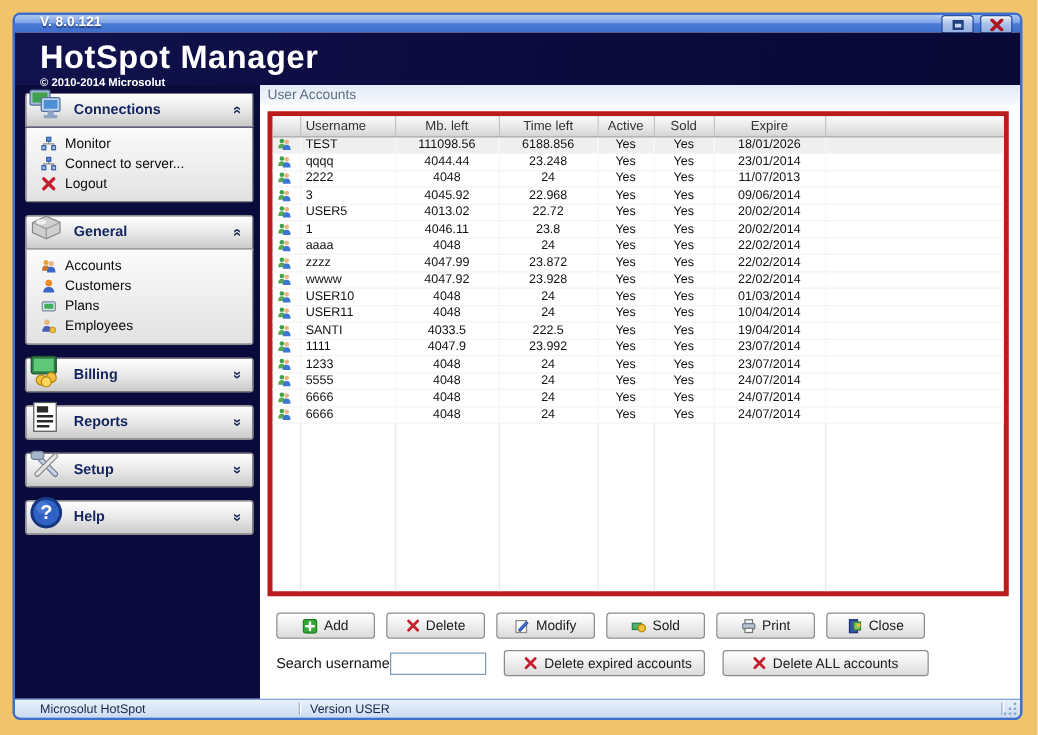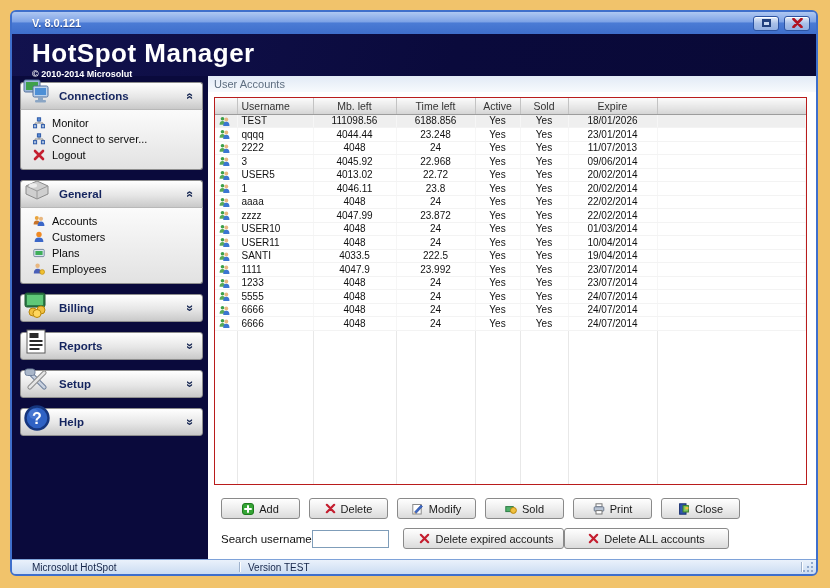--- a/index.html
+++ b/index.html
@@ -10,21 +10,21 @@
     position:relative; overflow:hidden;
   }
   .frame {
     position:absolute; left:10px; top:10px; width:808px; height:566px;
     border:2px solid #3F6FCB; border-radius:6px; overflow:hidden;
     display:flex; flex-direction:column; background:#fff;
     box-shadow: inset 0 0 0 1px #8FAEE4;
   }
   
   .titlebar {
-    height:22px; flex:none; display:flex; align-items:center;
+    height:14px; flex:none; display:flex; align-items:flex-start;
     background:linear-gradient(#AFC8F2 0%, #7DA2E6 45%, #4B7BD5 50%, #3E6ECB 100%);
     padding:0 6px 0 20px;
   }
   .titlebar-text { color:#fff; font-size:11px; font-weight:bold; text-shadow:0 1px 1px rgba(0,0,40,.45); }
   .tb-btns { margin-left:auto; display:flex; gap:5px; }
   .tb-btn {
     width:26px; height:15px; border:1px solid #2C53A2; border-radius:3px;
     background:linear-gradient(#E6EEFA, #A9C0E8 50%, #93B0E2);
     display:flex; align-items:center; justify-content:center; cursor:pointer;
     box-shadow: inset 0 1px 0 #fff;
@@ -60,21 +60,21 @@
   .side-item svg { flex:none; }
   
   .main { flex:1; background:#fff; display:flex; flex-direction:column; min-width:0; }
   .caption {
     height:16px; flex:none; font-size:11px; color:#5E6E80;
     background:linear-gradient(#E2EAF6, #F7FAFD);
     display:flex; align-items:center; padding-left:6px;
   }
   .tablewrap {
     margin:5px 9px 0 6px; height:388px; flex:none;
-    border:1px solid #b91c1c; display:flex; flex-direction:column; background:#fff;
+    border:4px solid #b91c1c; display:flex; flex-direction:column; background:#fff;
   }
   table { border-collapse:collapse; table-layout:fixed; width:100%; flex:none; }
   col.c0{width:22px} col.c1{width:76px} col.c2{width:83px} col.c3{width:79px}
   col.c4{width:45px} col.c5{width:48px} col.c6{width:89px} col.c7{width:auto}
   th {
     height:16px; font-size:10.5px; font-weight:normal; color:#333;
     background:linear-gradient(#FBFBFB, #E2E2E2 70%, #D4D4D4);
     border-bottom:1px solid #9C9C9C; border-right:1px solid #C3C3C3;
     text-align:center; white-space:nowrap; overflow:hidden; cursor:pointer;
   }
@@ -111,21 +111,21 @@
     box-shadow: inset 0 1px 0 #fff;
     font-family:"Liberation Sans", sans-serif;
   }
   .btnrow2 { flex:none; display:flex; align-items:center; padding-left:13px; margin-top:9px; }
   .search-label { font-size:11.5px; color:#111; width:91px; }
   .search-input {
     width:77px; height:18px; border:1px solid #7F9DB9; background:#fff;
     font-size:11px; padding:0 3px; font-family:"Liberation Sans", sans-serif;
   }
   .btn.wide1 { width:161px; margin-left:14px;padding-left:6px; }
-  .btn.wide2 { width:165px; margin-left:0; }
+  .btn.wide2 { width:165px; margin-left:14px; }
   
   .statusbar {
     height:15px; flex:none; display:flex; align-items:center;
     background:linear-gradient(#EAF1FB, #CBDCF2);
     border-top:1px solid #7EA2D9; font-size:10px; color:#16264A;
     padding-left:20px; position:relative;
   }
   .sb-left { width:207px; flex:none; }
   .sb-sep { width:1px; height:10px; background:#9FB2CC; box-shadow:1px 0 0 #FFFFFF; flex:none; }
   .sb-version { margin-left:8px; }
@@ -475,20 +475,37 @@
                 </td>
                 <td class="al">zzzz</td>
                 <td>4047.99</td>
                 <td>23.872</td>
                 <td>Yes</td>
                 <td>Yes</td>
                 <td>22/02/2014</td>
                 <td></td>
               </tr>
 
+              <tr>
+                <td class="icn">
+                  <svg width="11" height="11" viewBox="0 0 12 12">
+                    <circle cx="3.8" cy="3" r="2" fill="#3DA04A"></circle>
+                    <path d="M0.6 9.6 Q0.6 5.4 3.8 5.4 Q7 5.4 7 9.6 Z" fill="#57A957"></path>
+                    <circle cx="8" cy="3.8" r="2.1" fill="#E8B780"></circle>
+                    <path d="M4.6 11 Q4.6 6.4 8 6.4 Q11.4 6.4 11.4 11 Z" fill="#3B76D1"></path>
+                  </svg>
+                </td>
+                <td class="al">wwww</td>
+                <td>4047.92</td>
+                <td>23.928</td>
+                <td>Yes</td>
+                <td>Yes</td>
+                <td>22/02/2014</td>
+                <td></td>
+              </tr>
 
               <tr>
                 <td class="icn">
                   <svg width="11" height="11" viewBox="0 0 12 12">
                     <circle cx="3.8" cy="3" r="2" fill="#3DA04A"></circle>
                     <path d="M0.6 9.6 Q0.6 5.4 3.8 5.4 Q7 5.4 7 9.6 Z" fill="#57A957"></path>
                     <circle cx="8" cy="3.8" r="2.1" fill="#E8B780"></circle>
                     <path d="M4.6 11 Q4.6 6.4 8 6.4 Q11.4 6.4 11.4 11 Z" fill="#3B76D1"></path>
                   </svg>
                 </td>
@@ -694,21 +711,21 @@
             </svg>
           <span>Delete ALL accounts</span>
         </button>
       </div>
     </div>
   </div>
 
   <div class="statusbar">
     <span class="sb-left">Microsolut HotSpot</span>
     <span class="sb-sep"></span>
-    <span class="sb-version">Version TEST</span>
+    <span class="sb-version">Version USER</span>
     <span class="sb-fill"></span>
     <span class="sb-sep"></span>
     <span class="grip">
         <i></i>
       </span>
   </div>
 
 </div>
 
 </body></html>

